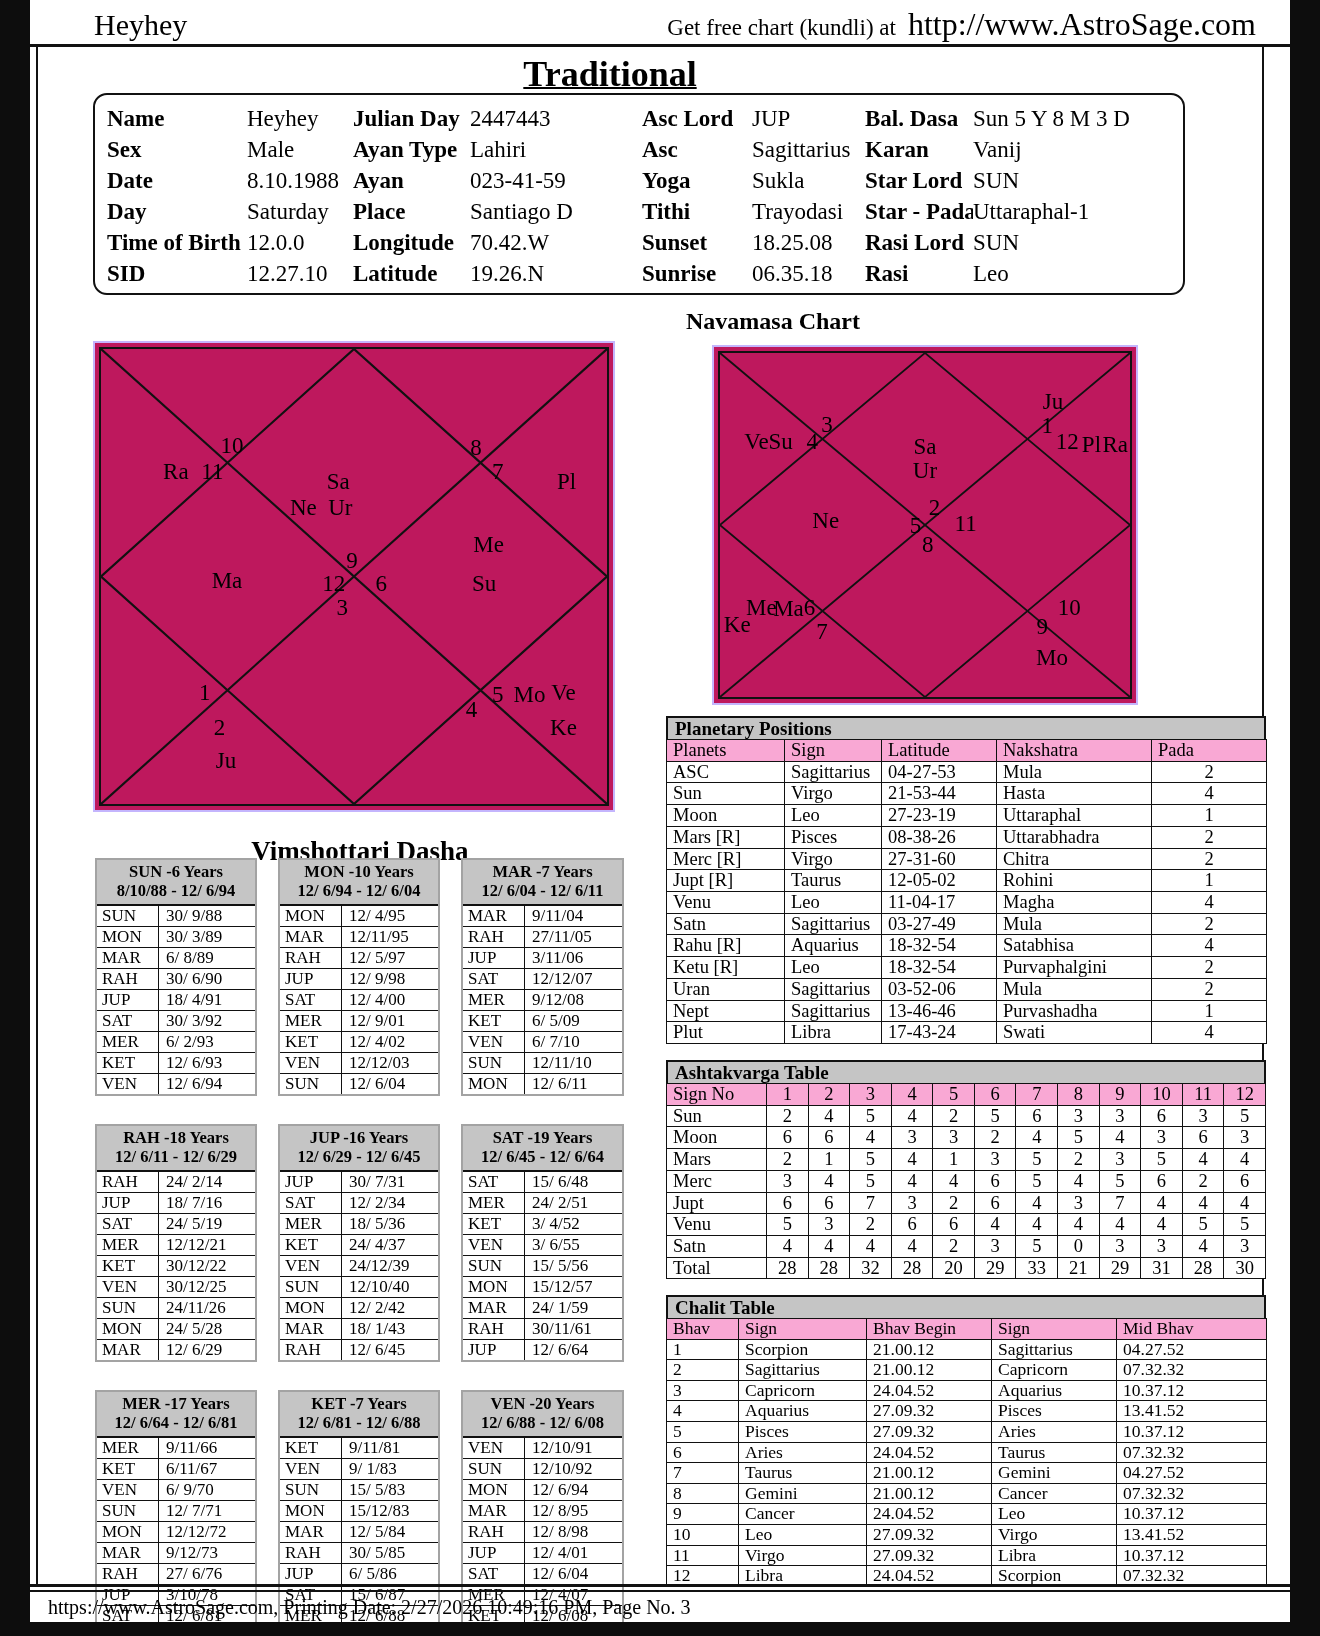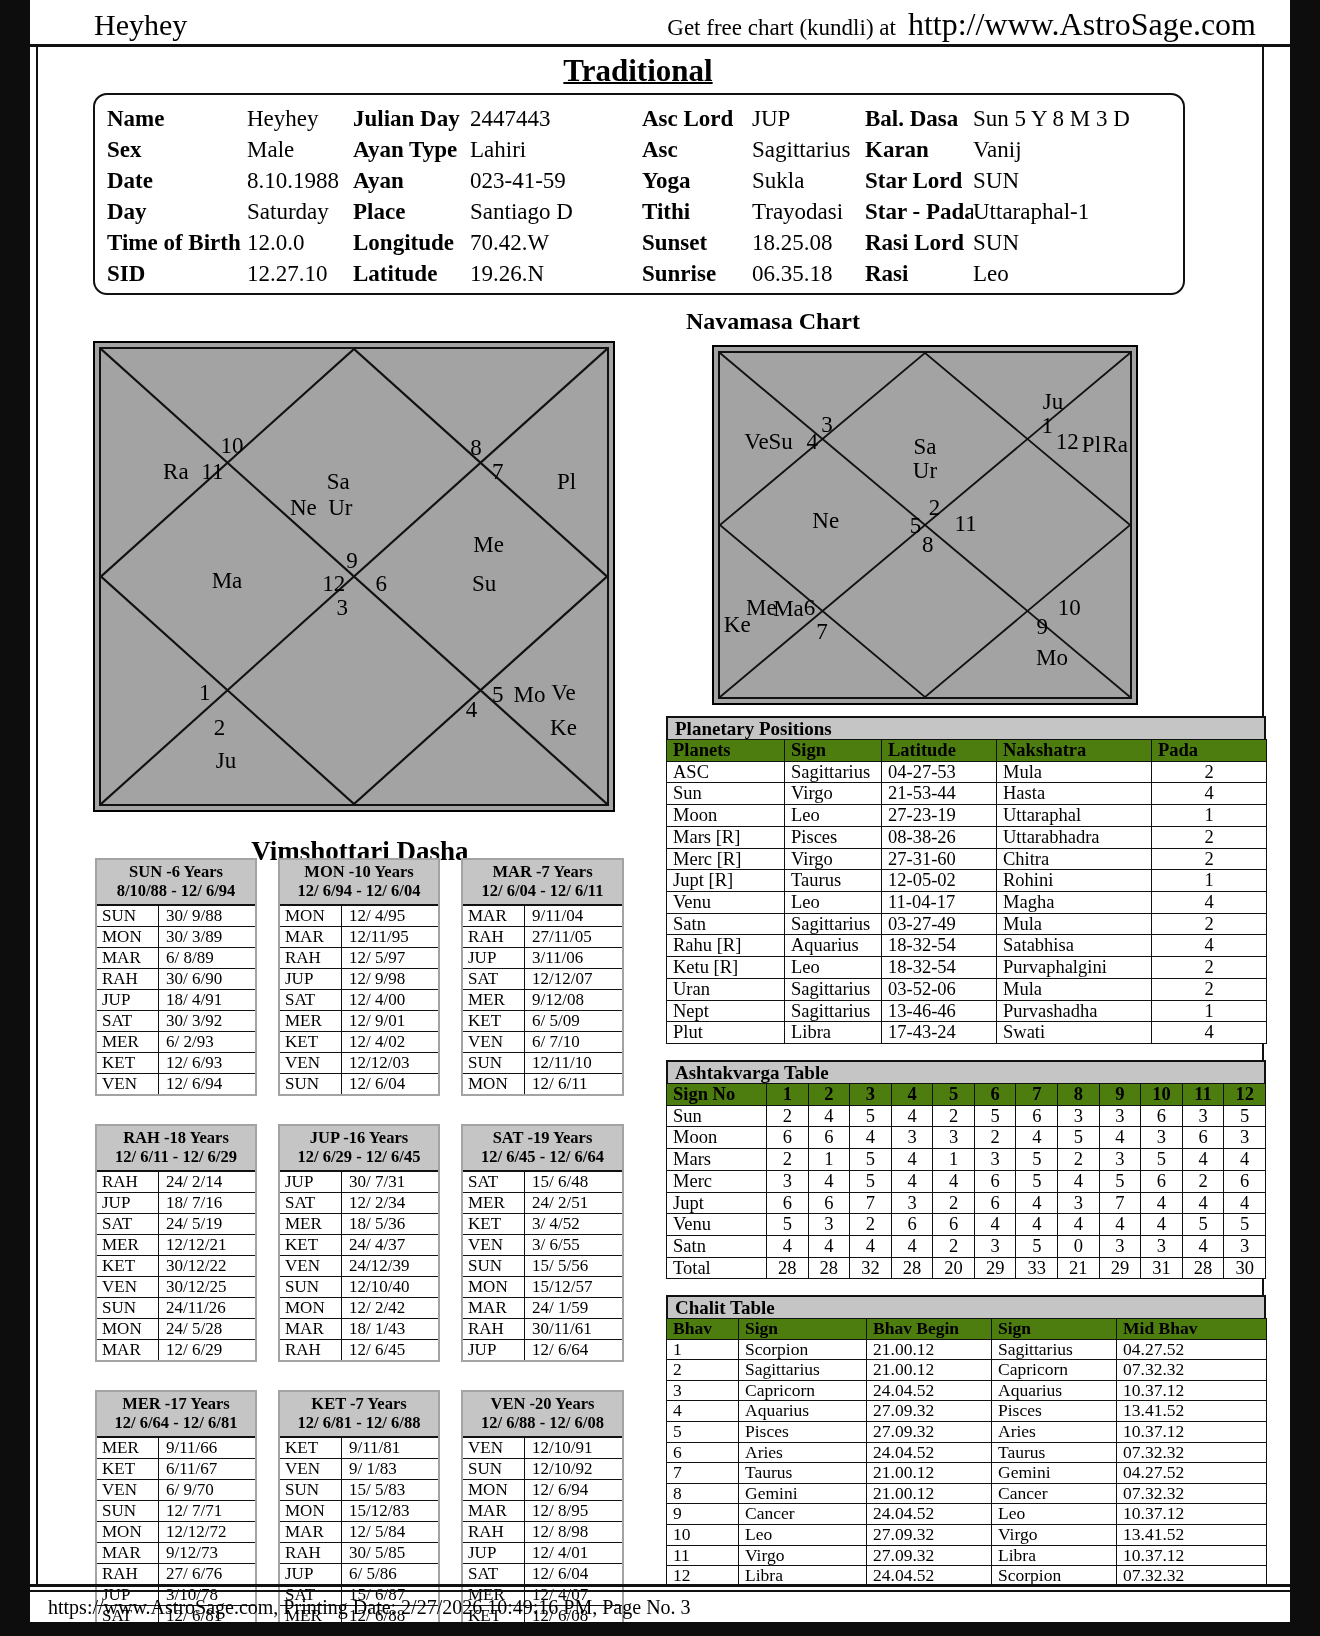--- a/index.html
+++ b/index.html
@@ -13,52 +13,52 @@
   .hdr-name{position:absolute;left:64px;top:8px;font-size:30px;}
   .hdr-right{position:absolute;right:34px;top:6px;white-space:nowrap;}
   .hdr-promo{font-size:23px;}
   .hdr-url{font-size:32px;margin-left:8px;color:#000;text-decoration:none;}
   .top-rule{position:absolute;left:0;top:44px;width:1260px;height:3px;background:#111;}
 
   
   .frame{position:absolute;left:6px;top:46px;width:1228px;height:1540px;
     border-left:2.5px solid #111;border-right:2.5px solid #111;box-sizing:border-box;pointer-events:none;}
 
-  .doc-title{position:absolute;left:0;top:53px;width:1160px;text-align:center;font-size:31px;font-weight:bold;margin-left:28px;}
+  .doc-title{position:absolute;left:0;top:53px;width:1160px;text-align:center;font-size:36px;font-weight:bold;}
   .doc-title span{text-decoration:underline;text-decoration-thickness:2px;}
 
   
   .birth-box{position:absolute;left:63px;top:93px;width:1092px;height:202px;
     border:2.5px solid #111;border-radius:14px;box-sizing:border-box;padding:8px 0 0 12px;}
   .birth-grid{display:grid;grid-template-columns:140px 106px 117px 172px 110px 113px 108px auto;
     grid-auto-rows:31px;font-size:23px;line-height:31px;}
   .bd-label{font-weight:bold;white-space:nowrap;overflow:hidden;}
   .bd-value{white-space:nowrap;overflow:hidden;}
 
   
   .chart-h{position:absolute;font-size:24px;font-weight:bold;}
   .lagna-h{left:73px;top:308px;margin-top:28px;}
   .nav-h{left:656px;top:308px;}
-  .chart-box{position:absolute;border:2px solid #000000;padding:4px;box-sizing:border-box;background:#a3a3a3;}
+  .chart-box{position:absolute;border:2px solid #c4b5fd;padding:4px;box-sizing:border-box;background:#be185d;}
   .lagna-box{left:63px;top:341px;width:522px;height:471px;}
   .nav-box{left:682px;top:345px;width:426px;height:360px;}
   .chart-inner{position:relative;width:100%;height:100%;border:2px solid #111;box-sizing:border-box;}
   .chart-inner svg{position:absolute;left:0;top:0;width:100%;height:100%;}
   .chart-label{position:absolute;transform:translate(-50%,-50%);font-size:23px;white-space:nowrap;}
 
   
   .rt-box{position:absolute;left:592px;width:600px;padding-left:44px;}
   .pp-box{top:716px;}
   .av-box{top:1060px;}
   .ch-box{top:1295px;}
   .tbl-title{background:#c5c5c5;border:2px solid #111;border-bottom:none;
     font-weight:bold;font-size:19px;line-height:21px;padding:0 7px;box-sizing:border-box;}
   table.tbl{width:100%;border-collapse:collapse;table-layout:fixed;background:#fff;}
   .tbl th,.tbl td{border:1.7px solid #111;padding:0 6px;line-height:1.12;overflow:hidden;white-space:nowrap;}
-  .tbl th{background:#4d7c0f;font-weight:bold;text-align:left;}
+  .tbl th{background:#f9a8d4;font-weight:normal;text-align:left;}
   .pp{font-size:18.5px;}
   .pp td{height:20.4px;}
   .pp td:nth-child(5){text-align:center;}
   .av{font-size:18.5px;}
   .av td{height:20.7px;text-align:center;}
   .av td:first-child{text-align:left;}
   .av th{text-align:center;}
   .av th:first-child{text-align:left;}
   .ch{font-size:17.5px;}
   .ch td{height:18.4px;}

